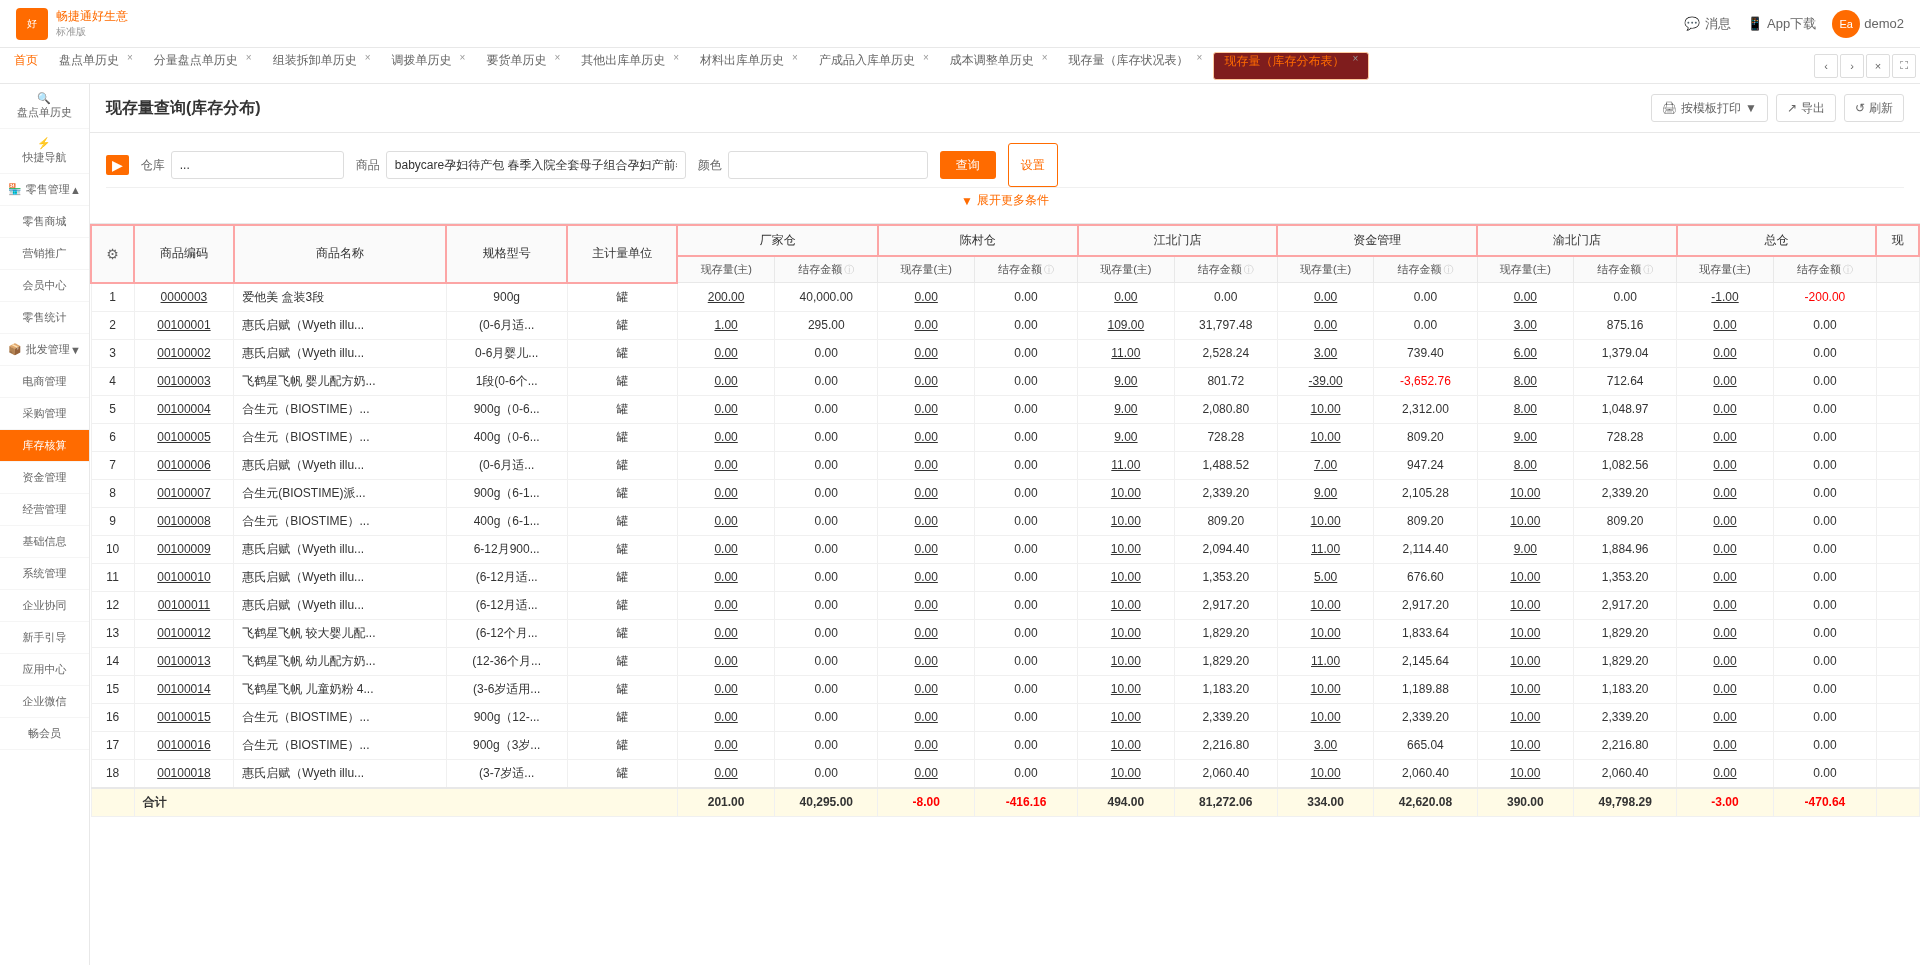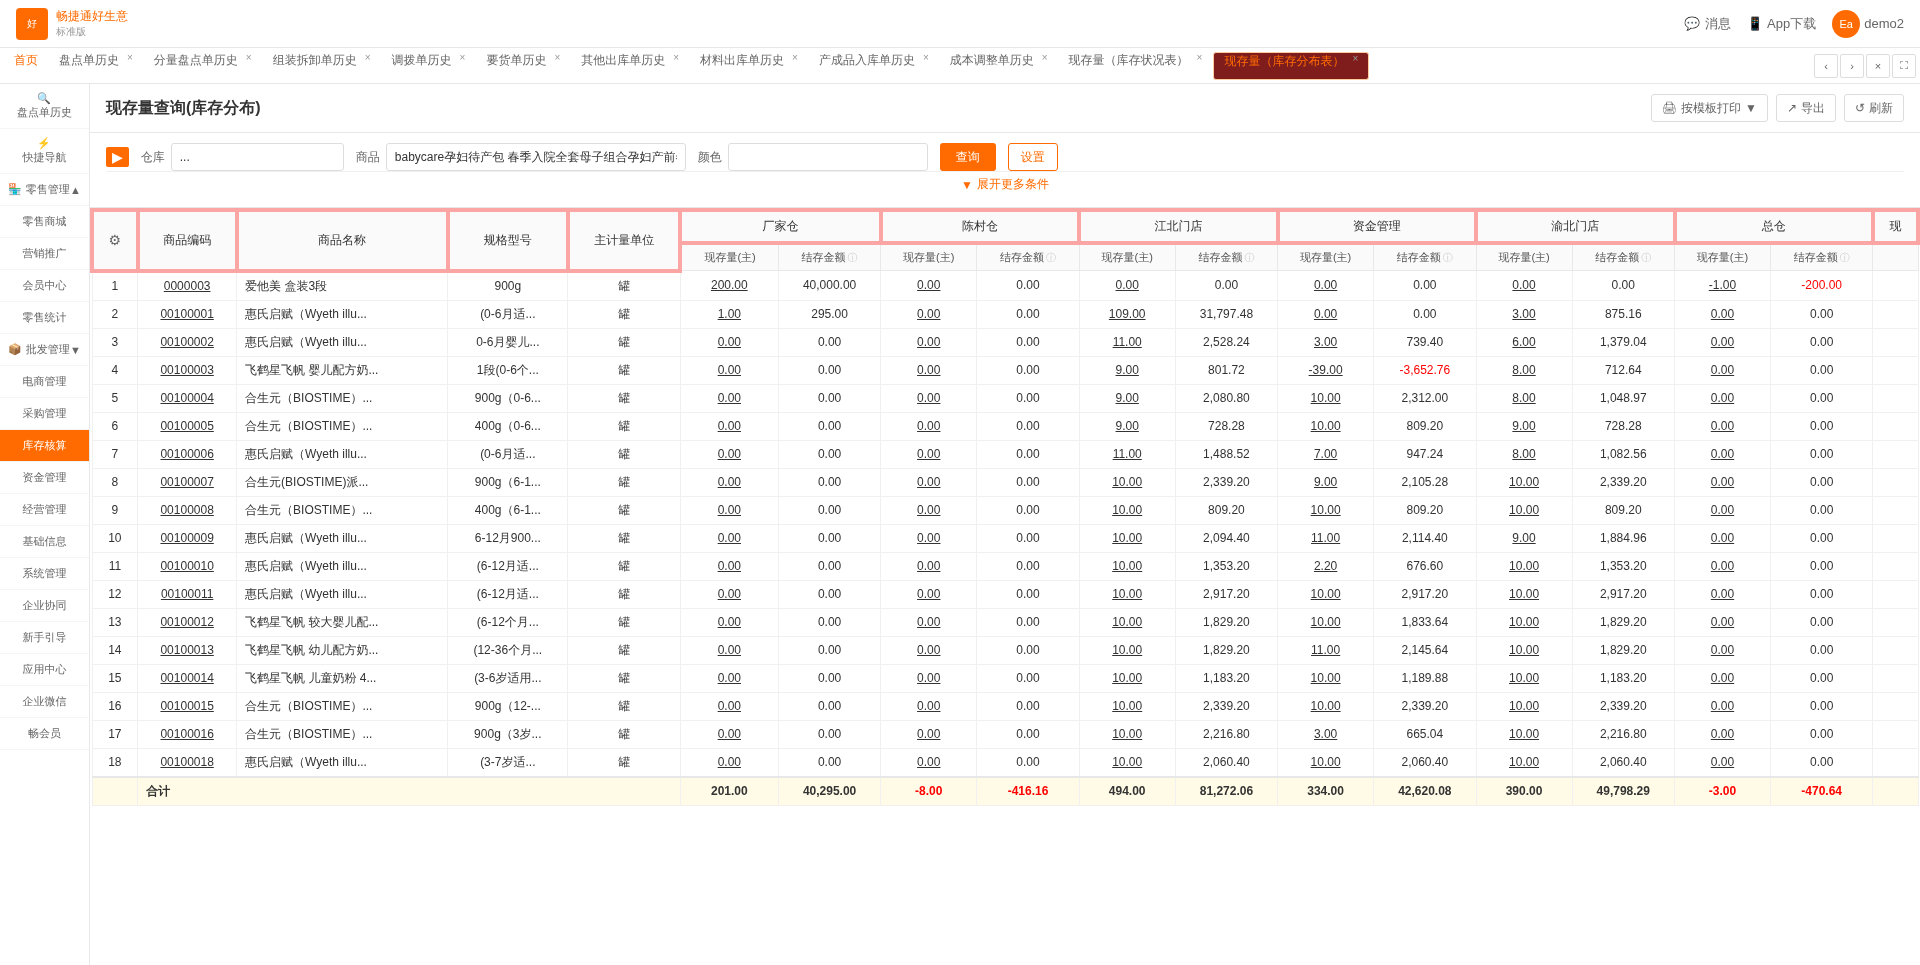--- a/index.html
+++ b/index.html
@@ -39,29 +39,29 @@
 
     
     .filter-area { background: #fff; padding: 10px 16px; border-bottom: 1px solid #e8e8e8; }
     .filter-row { display: flex; align-items: center; gap: 12px; flex-wrap: wrap; }
     .filter-item { display: flex; align-items: center; gap: 6px; }
     .filter-label { color: #666; white-space: nowrap; font-size: 12px; }
     .filter-input { height: 28px; border: 1px solid #ddd; border-radius: 3px; padding: 0 8px; font-size: 12px; color: #333; min-width: 80px; }
     .filter-input-wide { min-width: 300px; }
     .expand-btn { color: #ff6b00; cursor: pointer; font-size: 12px; display: flex; align-items: center; gap: 4px; }
     .btn-query { height: 28px; padding: 0 16px; background: #ff6b00; color: white; border: none; border-radius: 3px; cursor: pointer; font-size: 12px; }
-    .btn-settings { height: 28px; padding: 0 12px; background: white; color: #ff6b00; border: 1px solid #ff6b00; border-radius: 3px; cursor: pointer; font-size: 12px; }
+    .btn-settings { height: 44px; padding: 0 12px; background: white; color: #ff6b00; border: 1px solid #ff6b00; border-radius: 3px; cursor: pointer; font-size: 12px; }
     .orange-arrow { background: #ff6b00; color: white; padding: 2px 6px; border-radius: 2px; cursor: pointer; font-size: 14px; }
 
     
     .table-container { flex: 1; overflow: auto; background: #fff; }
     table { width: 100%; border-collapse: collapse; font-size: 12px; min-width: 1600px; }
     thead { position: sticky; top: 0; z-index: 10; }
     .th-group { background: #fafafa; }
-    .th-group th { padding: 6px 8px; border: 4px solid #fca5a5; text-align: center; font-weight: 500; color: #333; background: #fafafa; }
+    .th-group th { padding: 6px 8px; border: 2px solid #fca5a5; text-align: center; font-weight: 500; color: #333; background: #fafafa; }
     .th-sub th { padding: 5px 8px; border: 1px solid #e8e8e8; font-weight: 500; color: #555; background: #fafafa; font-size: 11px; }
     tbody tr { background: white; }
     td { padding: 5px 8px; border: 1px solid #f0f0f0; text-align: center; color: #333; white-space: nowrap; }
     td.text-left { text-align: left; }
     td.red { color: #f00; }
     td.underline { text-decoration: underline; cursor: pointer; color: #333; }
     .summary-row td { background: #fffbe6; font-weight: bold; border-top: 2px solid #e8e8e8; }
 
     .settings-icon { font-size: 14px; color: #666; }
     
@@ -518,21 +518,21 @@
     <td class="underline">00100010</td>
     <td class="text-left">惠氏启赋（Wyeth illu...</td>
     <td>(6-12月适...</td>
     <td>罐</td>
     <td class="underline">0.00</td>
     <td>0.00</td>
     <td class="underline">0.00</td>
     <td>0.00</td>
     <td class="underline">10.00</td>
     <td>1,353.20</td>
-    <td class="underline">2.20</td>
+    <td class="underline">5.00</td>
     <td class="">676.60</td>
     <td class="underline">10.00</td>
     <td>1,353.20</td>
     <td class="underline">0.00</td>
     <td class="">0.00</td>
     <td></td>
   </tr>
             <tr>
     <td>12</td>
     <td class="underline">00100011</td>

